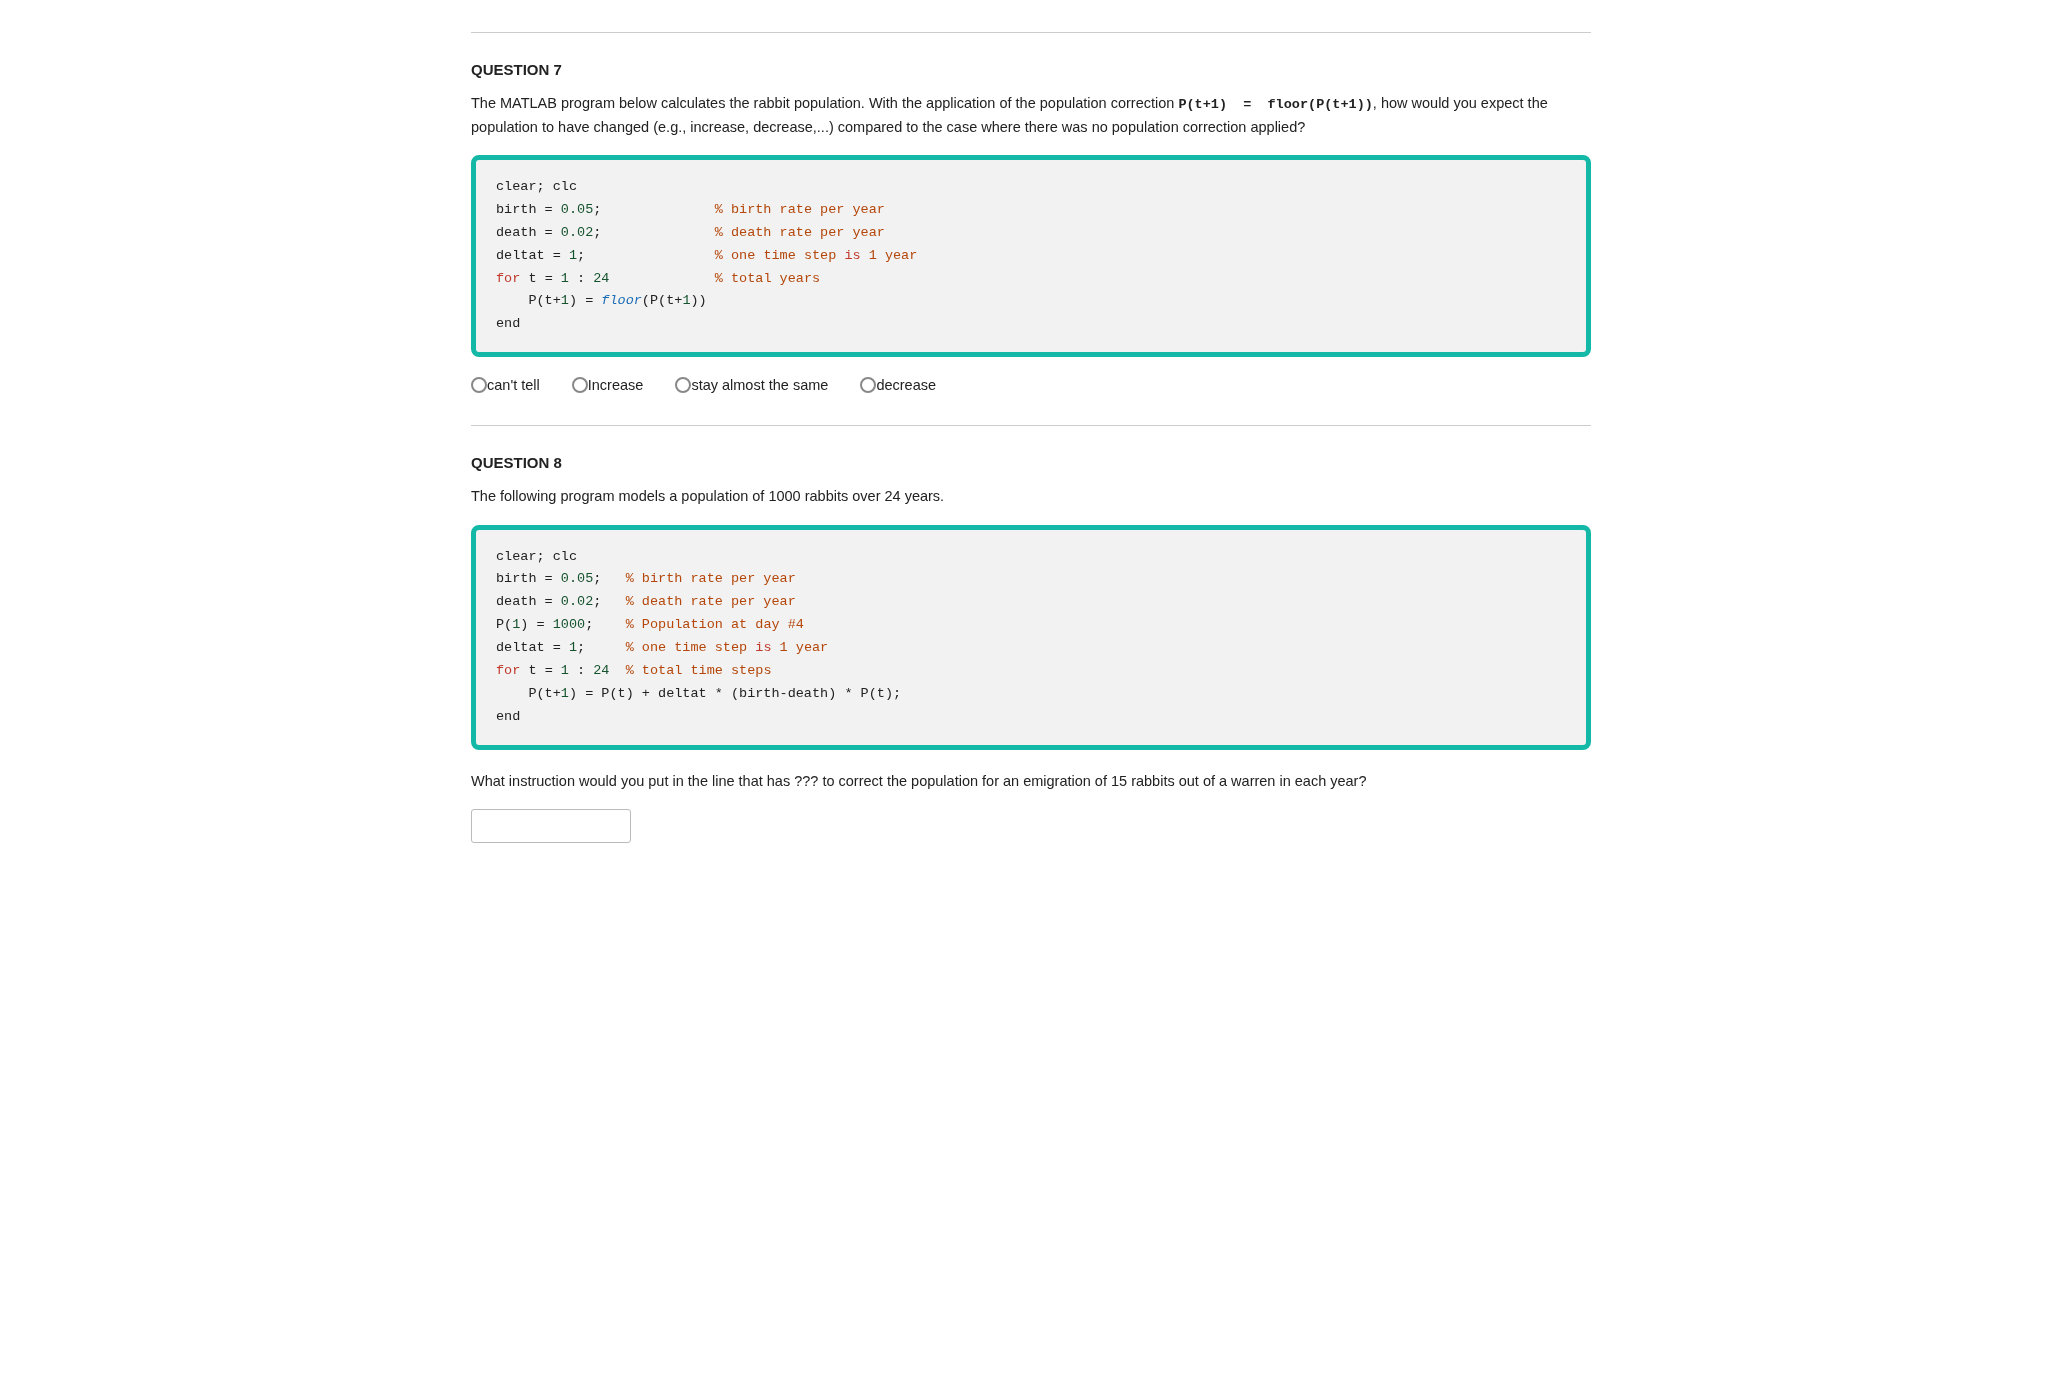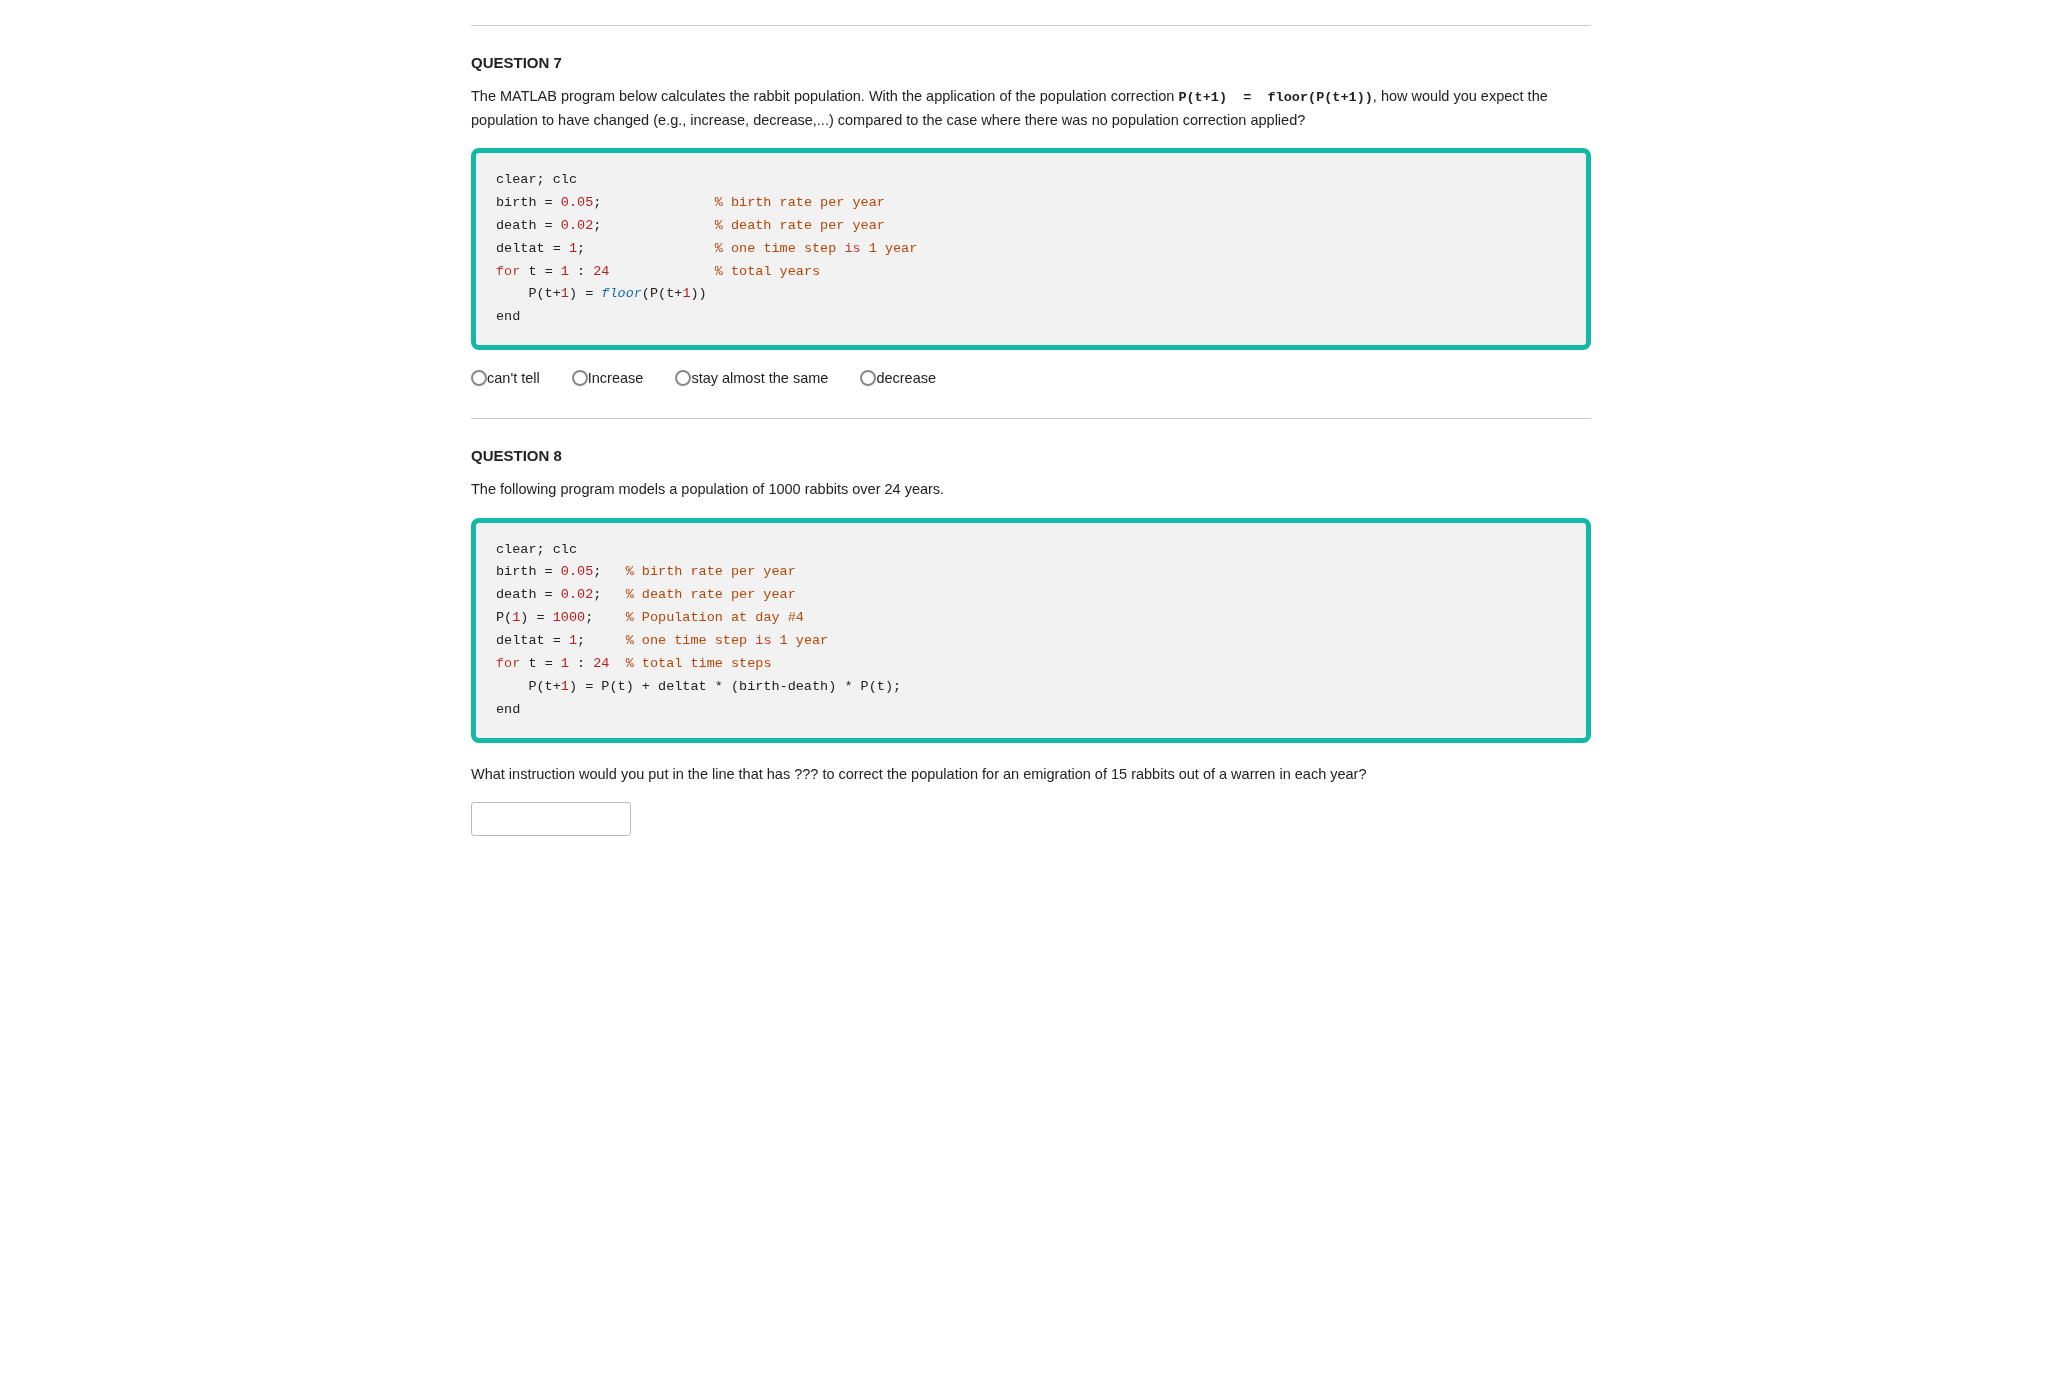--- a/index.html
+++ b/index.html
@@ -4,21 +4,21 @@
   <style>
     * { box-sizing: border-box; margin: 0; padding: 0; }
     body {
       background: #ffffff;
       font-family: Arial, sans-serif;
       font-size: 15px;
       color: #222;
     }
     .page-container {
       max-width: 1200px;
-      margin: 9px auto;
+      margin: 16px auto;
       padding: 16px 40px;
     }
     .question-block {
       border-top: 1px solid #ccc;
       padding: 28px 0 32px 0;
     }
     .question-title {
       font-weight: bold;
       font-size: 15px;
       margin-bottom: 14px;
@@ -37,21 +37,21 @@
       font-family: 'Courier New', Courier, monospace;
       font-size: 13.5px;
       line-height: 1.7;
       margin-bottom: 20px;
     }
     .code-line {
       white-space: pre;
     }
     
     .c-default { color: #222; }
-    .c-num { color: #b91c1c; }       
+    .c-num { color: #14532d; }       
     .c-kw { color: #c0392b; }        
     .c-comment { color: #b5470a; }   
     .c-func { color: #1a6bb5; font-style: italic; }      
     .c-op { color: #222; }
 
     .radio-group {
       display: flex;
       align-items: center;
       gap: 32px;
       margin-top: 18px;

